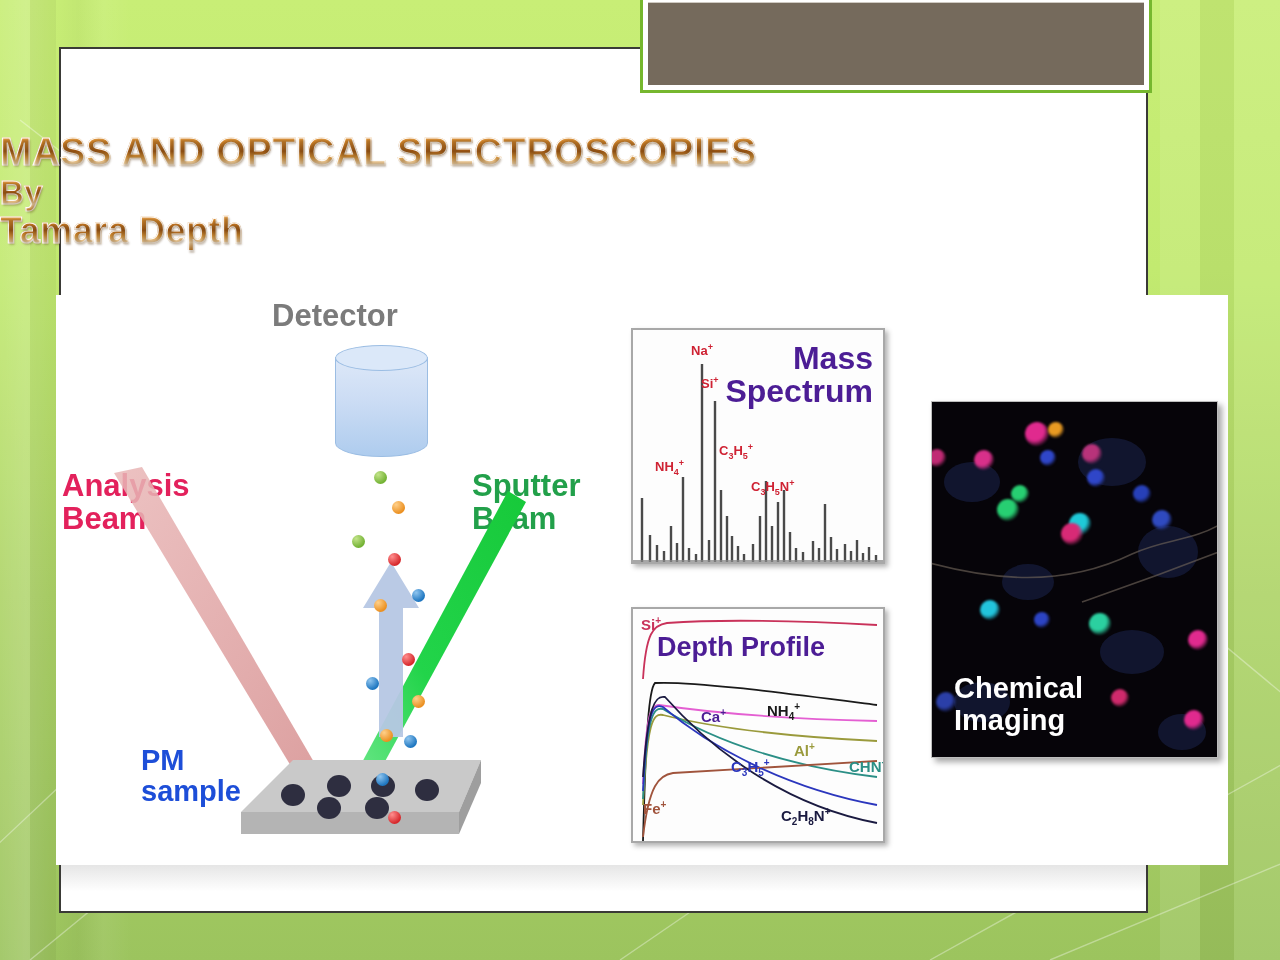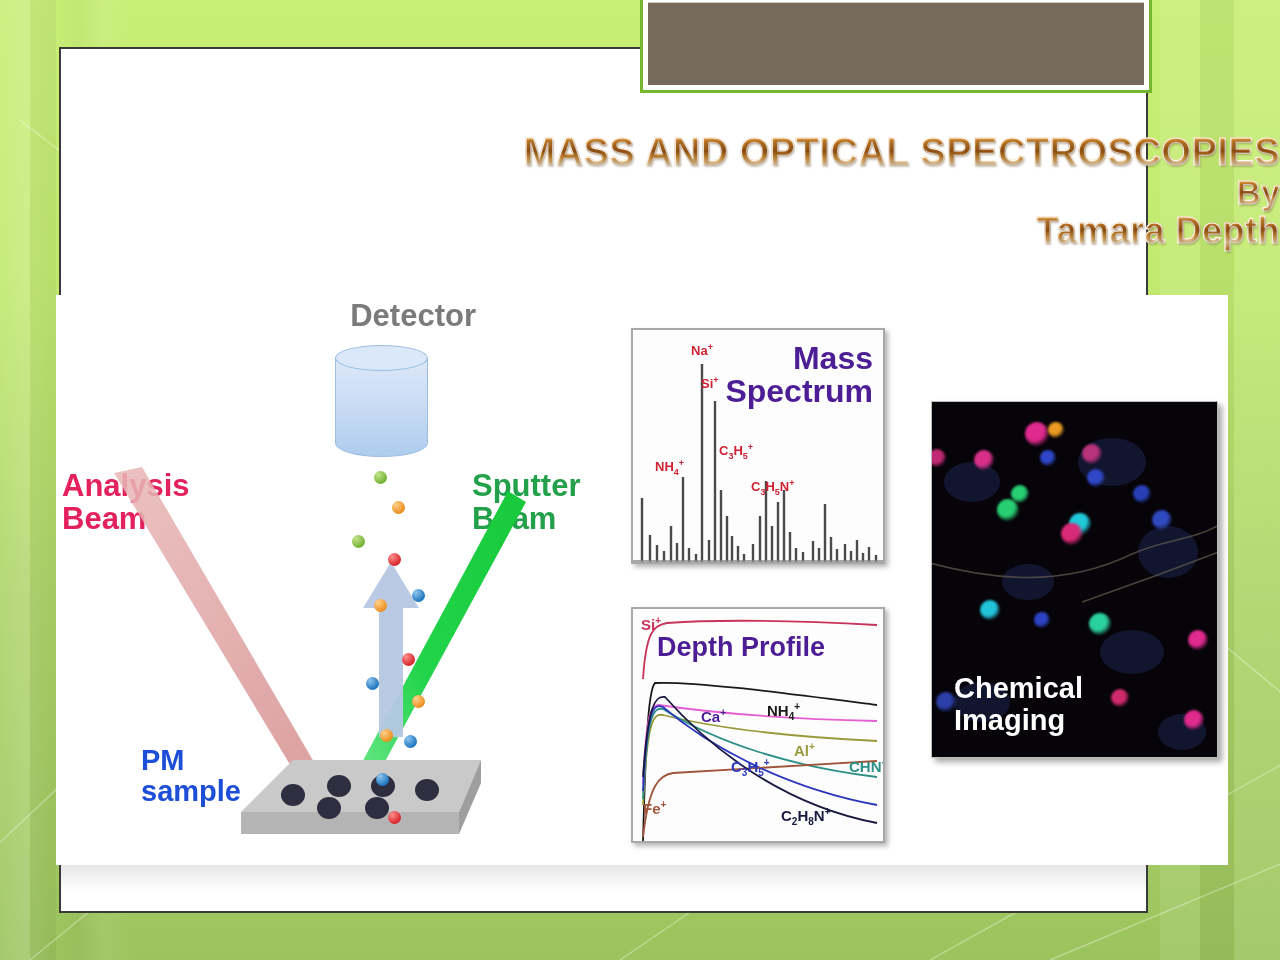--- a/index.html
+++ b/index.html
@@ -94,21 +94,21 @@
     border-top: 1px solid #cfcac2;
     box-sizing: border-box;
   }
 
   
   #title-block {
     position: absolute;
     left: 0;
     top: 132px;
     width: 1280px;
-    text-align: right;
+    text-align: left;
     z-index: 5;
   }
   .title-main, .title-by, .title-author {
     font-family: "Liberation Sans", sans-serif;
     font-weight: bold;
     letter-spacing: 0.5px;
     background: linear-gradient(180deg,
         #f3c78f 0%,
         #d98b2e 22%,
         #9d5410 48%,
@@ -148,23 +148,23 @@
   }
 
   .lbl {
     position: absolute;
     font-family: "Liberation Sans", sans-serif;
     font-weight: bold;
     line-height: 1.06;
     white-space: pre-line;
   }
   #label-detector {
-    left: 200px; top: 5px;
+    left: 216px; top: 5px;
     width: 220px;
-    text-align: right;
+    text-align: left;
     font-size: 31px;
     color: #7b7b7b;
   }
   #label-analysis {
     left: 6px; top: 175px;
     width: 200px;
     text-align: left;
     font-size: 31px;
     color: #e3215c;
   }

